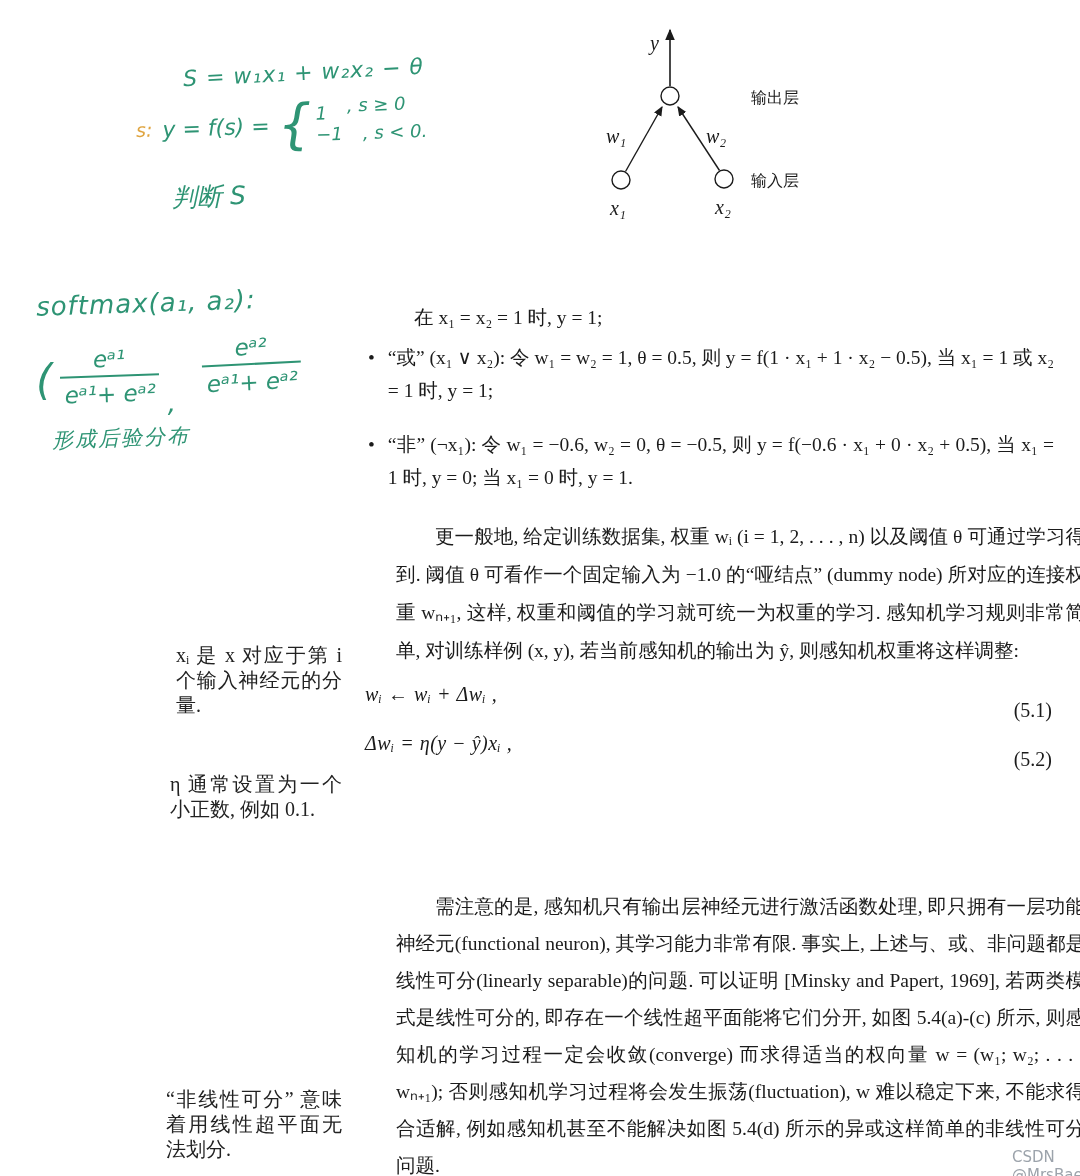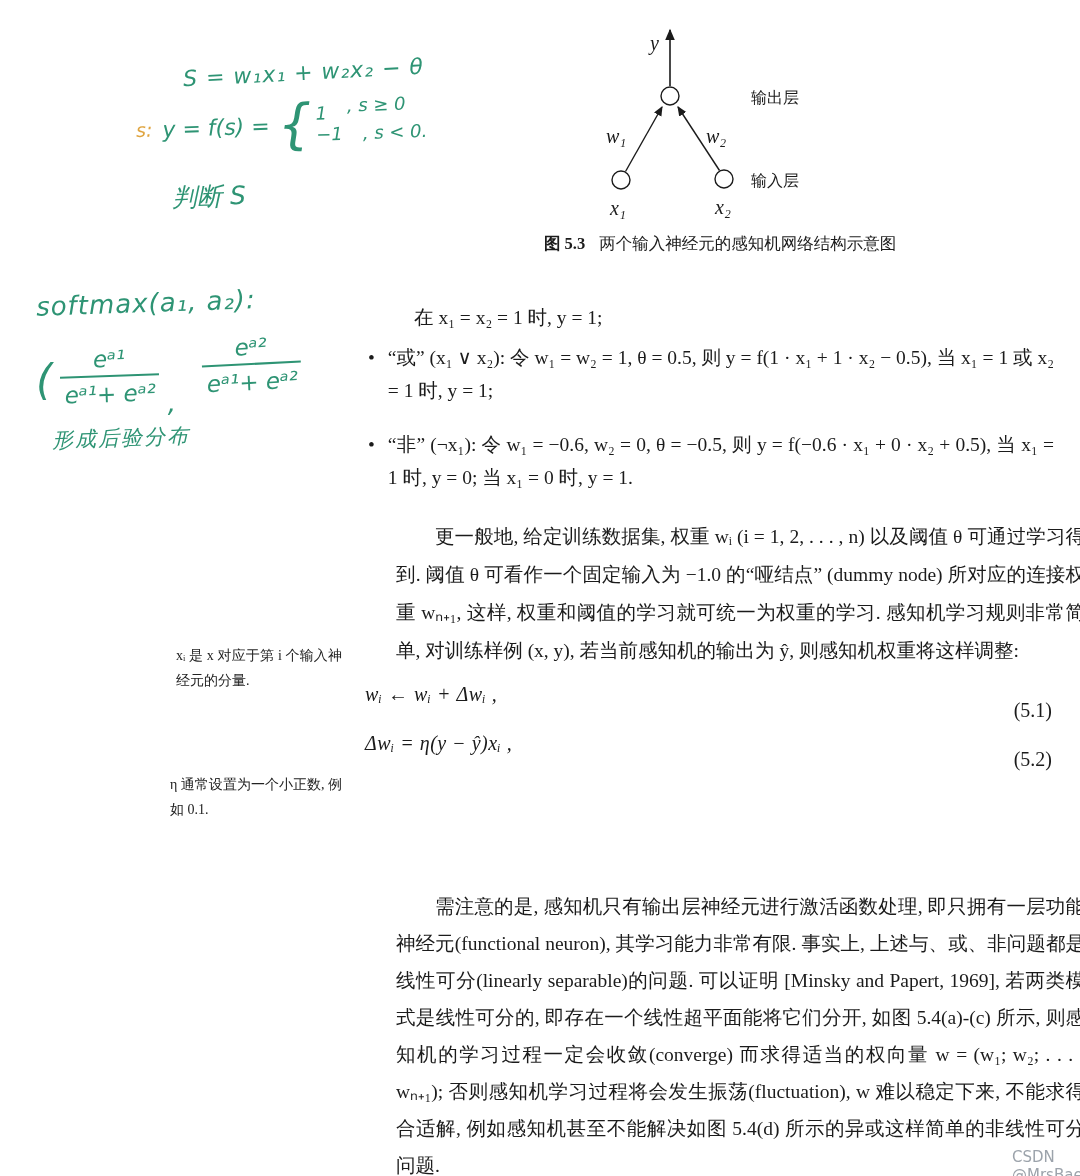--- a/index.html
+++ b/index.html
@@ -60,21 +60,21 @@
   .para3 { top:888px; line-height:37px; }
 
   .eq-row { position:absolute; left:365px; width:689px; text-align:left; font-size:20px; }
   .eq-row .eq-body { font-style:italic; letter-spacing:0.5px; }
   .eq-row .eq-num { position:absolute; right:2px; top:16px; font-style:normal; }
   .eq1 { top:683px; }
   .eq2 { top:732px; }
 
   
   .margin-note {
-    position:absolute; font-size:14px; line-height:25px; color:#222222;
+    position:absolute; font-size:20px; line-height:25px; color:#222222;
     text-align:justify;
   }
   .mn1 { left:176px; top:643px; width:166px; }
   .mn2 { left:170px; top:772px; width:172px; }
   .mn3 { left:166px; top:1087px; width:176px; }
 
   .watermark {
     position:absolute; left:1012px; top:1148px; font-size:15px;
     color:#9ca3ab; font-family:"DejaVu Sans", sans-serif;
   }
@@ -133,23 +133,20 @@
     <line x1="169.5" y1="158.5" x2="128" y2="95" stroke="#1b1b1b" stroke-width="1.4" marker-end="url(#arrow)"></line>
     <text class="svg-math" x="100" y="38">y</text>
     <text class="svg-math" x="56" y="131">w₁</text>
     <text class="svg-math" x="156" y="131">w₂</text>
     <text class="svg-math" x="60" y="203">x₁</text>
     <text class="svg-math" x="165" y="202">x₂</text>
     <text class="svg-cjk" x="201" y="91">输出层</text>
     <text class="svg-cjk" x="201" y="174">输入层</text>
   </svg>
 
-  <div class="figure-caption">
-    <span class="cap-label">图 5.3</span><span>两个输入神经元的感知机网络结构示意图</span>
-  </div>
 
   <div class="intro-line body-text">在 x₁ = x₂ = 1 时, y = 1;</div>
 
   <div class="bullet-list">
     <div class="bullet-item">
       <span class="dot">•</span>
       <span class="bullet-text">“或” (x₁ ∨ x₂): 令 w₁ = w₂ = 1, θ = 0.5, 则 y = f(1 · x₁ + 1 · x₂ − 0.5), 当 x₁ = 1 或 x₂ = 1 时, y = 1;</span>
     </div>
     <div class="bullet-item">
       <span class="dot">•</span>
@@ -165,16 +162,17 @@
   </div>
   <div class="eq-row eq2">
     <span class="eq-body">Δwᵢ = η(y − ŷ)xᵢ ,</span>
     <span class="eq-num">(5.2)</span>
   </div>
 
   <div class="para para3 indent body-text">需注意的是, 感知机只有输出层神经元进行激活函数处理, 即只拥有一层功能神经元(functional neuron), 其学习能力非常有限. 事实上, 上述与、或、非问题都是线性可分(linearly separable)的问题. 可以证明 [Minsky and Papert, 1969], 若两类模式是线性可分的, 即存在一个线性超平面能将它们分开, 如图 5.4(a)-(c) 所示, 则感知机的学习过程一定会收敛(converge) 而求得适当的权向量 w = (w₁; w₂; . . . ; wₙ₊₁); 否则感知机学习过程将会发生振荡(fluctuation), w 难以稳定下来, 不能求得合适解, 例如感知机甚至不能解决如图 5.4(d) 所示的异或这样简单的非线性可分问题.</div>
 
   <div class="margin-note mn1">xᵢ 是 x 对应于第 i 个输入神经元的分量.</div>
   <div class="margin-note mn2">η 通常设置为一个小正数, 例如 0.1.</div>
+  <div class="margin-note mn3">“非线性可分” 意味着用线性超平面无法划分.</div>
 
   <div class="watermark">CSDN @MrsBaek</div>
 
 </div>
 
 </body></html>

